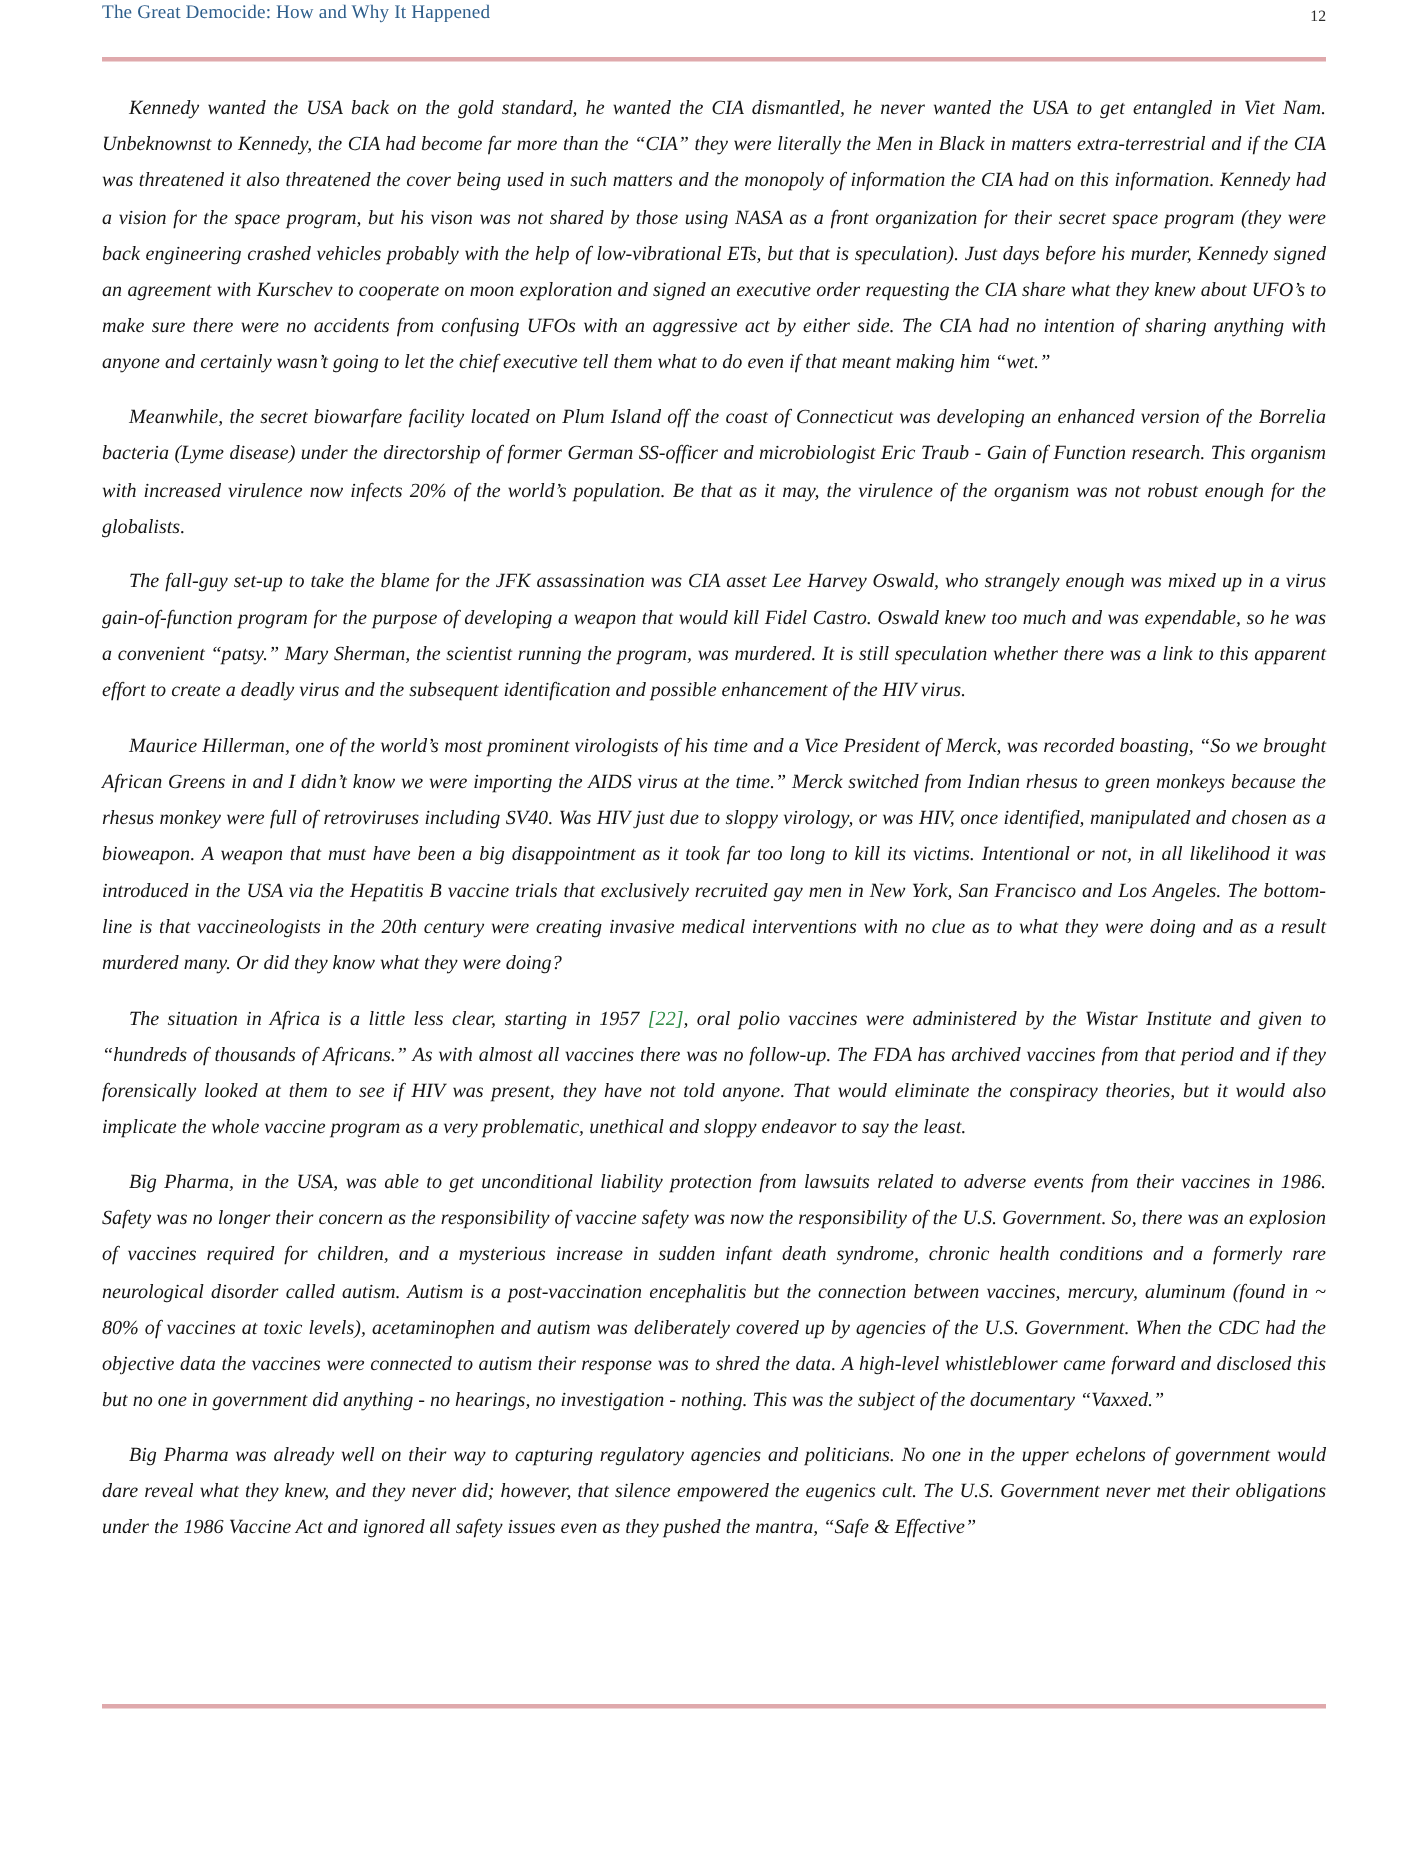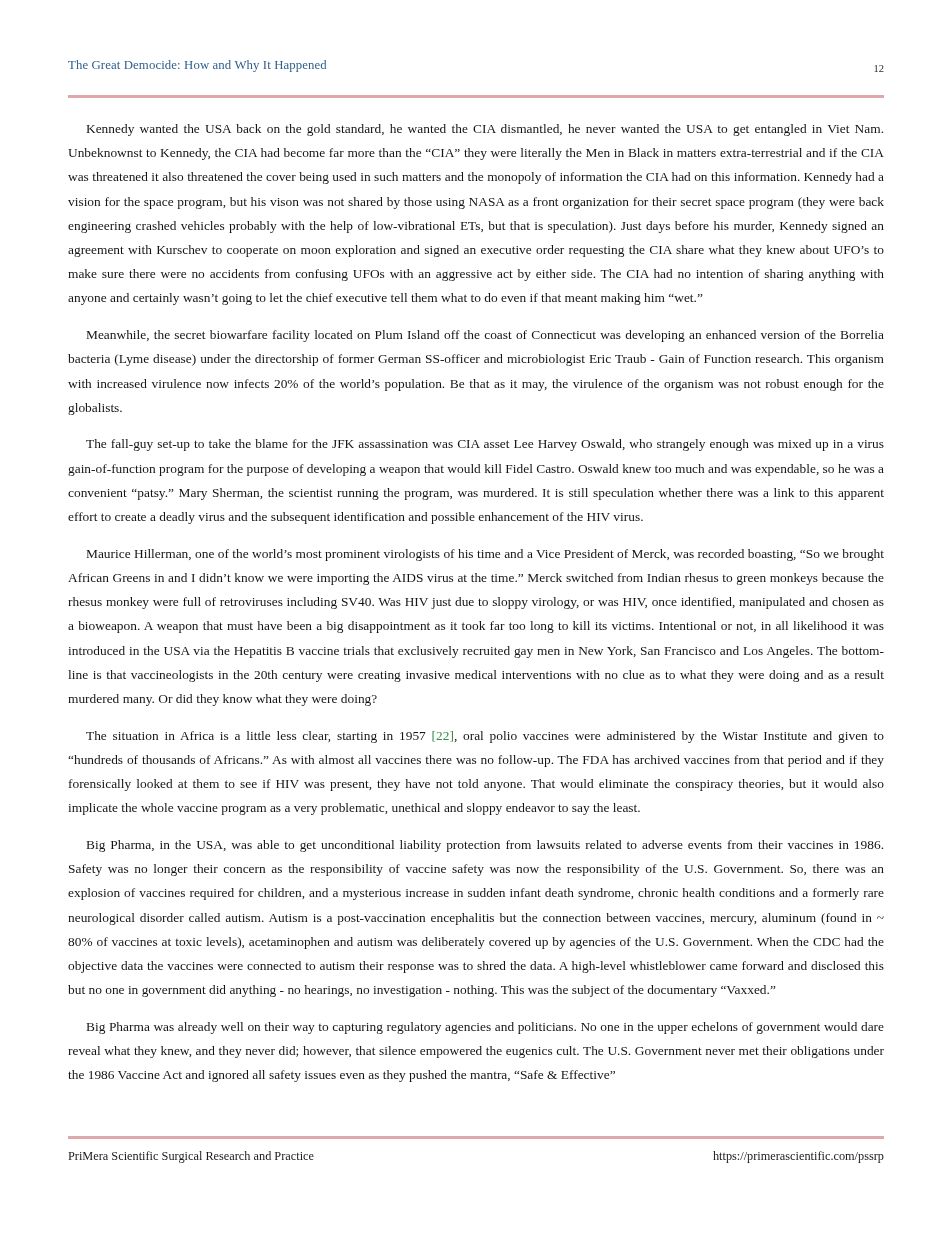--- a/index.html
+++ b/index.html
@@ -25,21 +25,20 @@
     position: absolute;
     left: 68px;
     top: 0;
     width: 816px;
   }
 
   
   .runninghead {
     position: relative;
     height: 28px;
-    margin-top: 57px;
   }
   .runninghead-title {
     position: absolute;
     left: 0;
     top: 0;
     font-size: 12.8px;
     line-height: 16px;
     color: #2f5f8c;
     letter-spacing: 0.1px;
     white-space: nowrap;
@@ -55,20 +54,21 @@
   .rule {
     height: 3px;
     background: #dfa9ac;
     width: 100%;
   }
   .rule.top { margin-top: 10px; }
 
   
   .bodytext {
     margin-top: 19px;
+    font-style: italic;
   }
   .bodytext p {
     margin: 0 0 12.5px 0;
     font-size: 13.4px;
     line-height: 24.2px;
     text-align: justify;
     text-justify: inter-word;
     text-indent: 18px;
     hyphens: none;
     color: #141414;
@@ -133,19 +133,15 @@
         <p>Maurice Hillerman, one of the world’s most prominent virologists of his time and a Vice President of Merck, was recorded boasting, “So we brought African Greens in and I didn’t know we were importing the AIDS virus at the time.” Merck switched from Indian rhesus to green monkeys because the rhesus monkey were full of retroviruses including SV40. Was HIV just due to sloppy virology, or was HIV, once identified, manipulated and chosen as a bioweapon. A weapon that must have been a big disappointment as it took far too long to kill its victims. Intentional or not, in all likelihood it was introduced in the USA via the Hepatitis B vaccine trials that exclusively recruited gay men in New York, San Francisco and Los Angeles. The bottom-line is that vaccineologists in the 20th century were creating invasive medical interventions with no clue as to what they were doing and as a result murdered many. Or did they know what they were doing?</p>
         <p>The situation in Africa is a little less clear, starting in 1957 <a class="cite" href="#">[22]</a>, oral polio vaccines were administered by the Wistar Institute and given to “hundreds of thousands of Africans.” As with almost all vaccines there was no follow-up. The FDA has archived vaccines from that period and if they forensically looked at them to see if HIV was present, they have not told anyone. That would eliminate the conspiracy theories, but it would also implicate the whole vaccine program as a very problematic, unethical and sloppy endeavor to say the least.</p>
         <p>Big Pharma, in the USA, was able to get unconditional liability protection from lawsuits related to adverse events from their vaccines in 1986. Safety was no longer their concern as the responsibility of vaccine safety was now the responsibility of the U.S. Government. So, there was an explosion of vaccines required for children, and a mysterious increase in sudden infant death syndrome, chronic health conditions and a formerly rare neurological disorder called autism. Autism is a post-vaccination encephalitis but the connection between vaccines, mercury, aluminum (found in ~ 80% of vaccines at toxic levels), acetaminophen and autism was deliberately covered up by agencies of the U.S. Government. When the CDC had the objective data the vaccines were connected to autism their response was to shred the data. A high-level whistleblower came forward and disclosed this but no one in government did anything - no hearings, no investigation - nothing. This was the subject of the documentary “Vaxxed.”</p>
         <p>Big Pharma was already well on their way to capturing regulatory agencies and politicians. No one in the upper echelons of government would dare reveal what they knew, and they never did; however, that silence empowered the eugenics cult. The U.S. Government never met their obligations under the 1986 Vaccine Act and ignored all safety issues even as they pushed the mantra, “Safe &amp; Effective”</p>
       </div>
 
   </div>
 
   <div class="footer">
     <div class="rule"></div>
-    <div class="footer-row">
-      <div class="footer-journal">PriMera Scientific Surgical Research and Practice</div>
-      <a class="footer-url" href="#">https://primerascientific.com/pssrp</a>
-    </div>
   </div>
 
 </div>
 
 </body></html>

